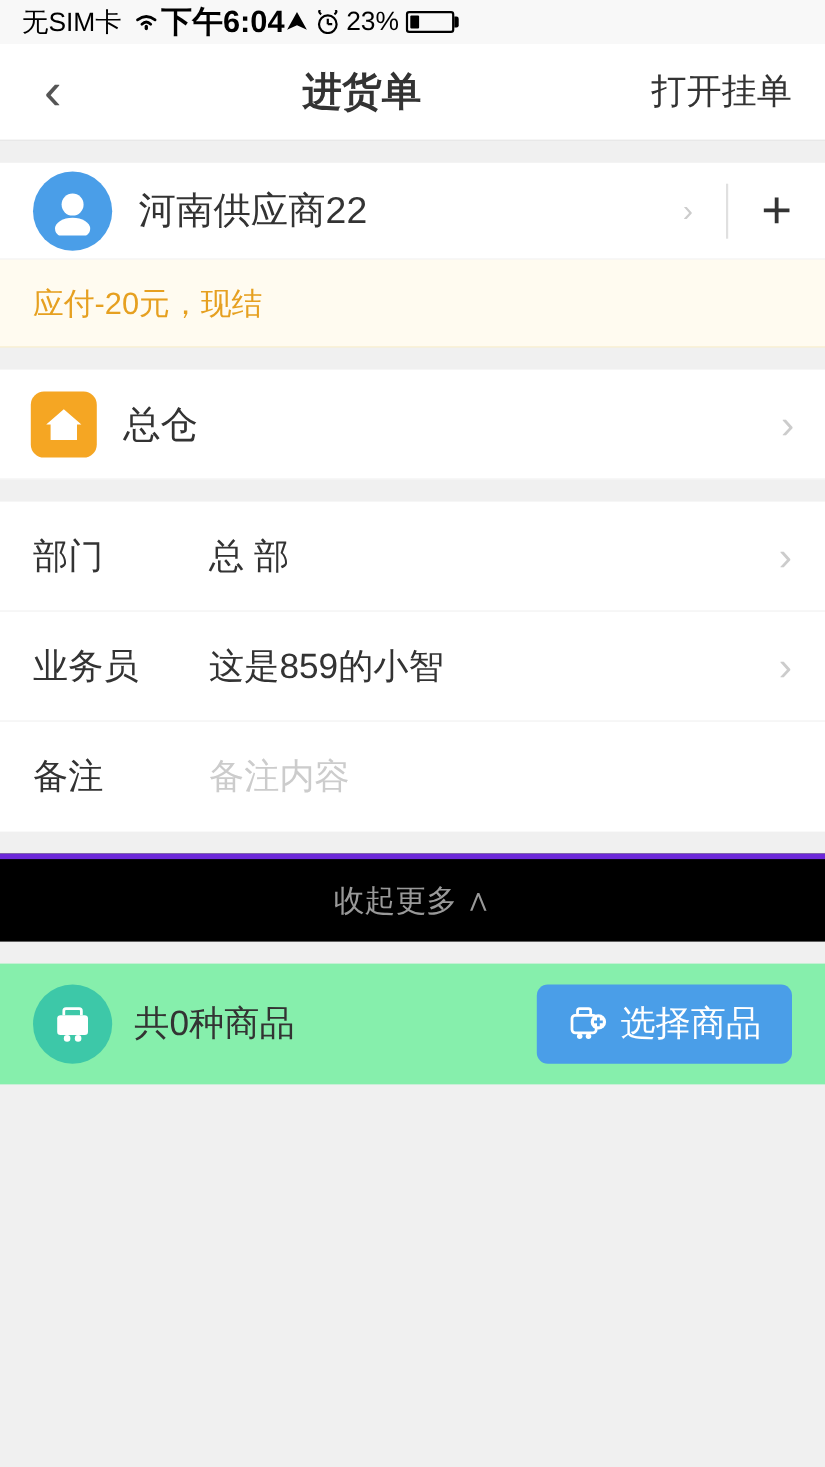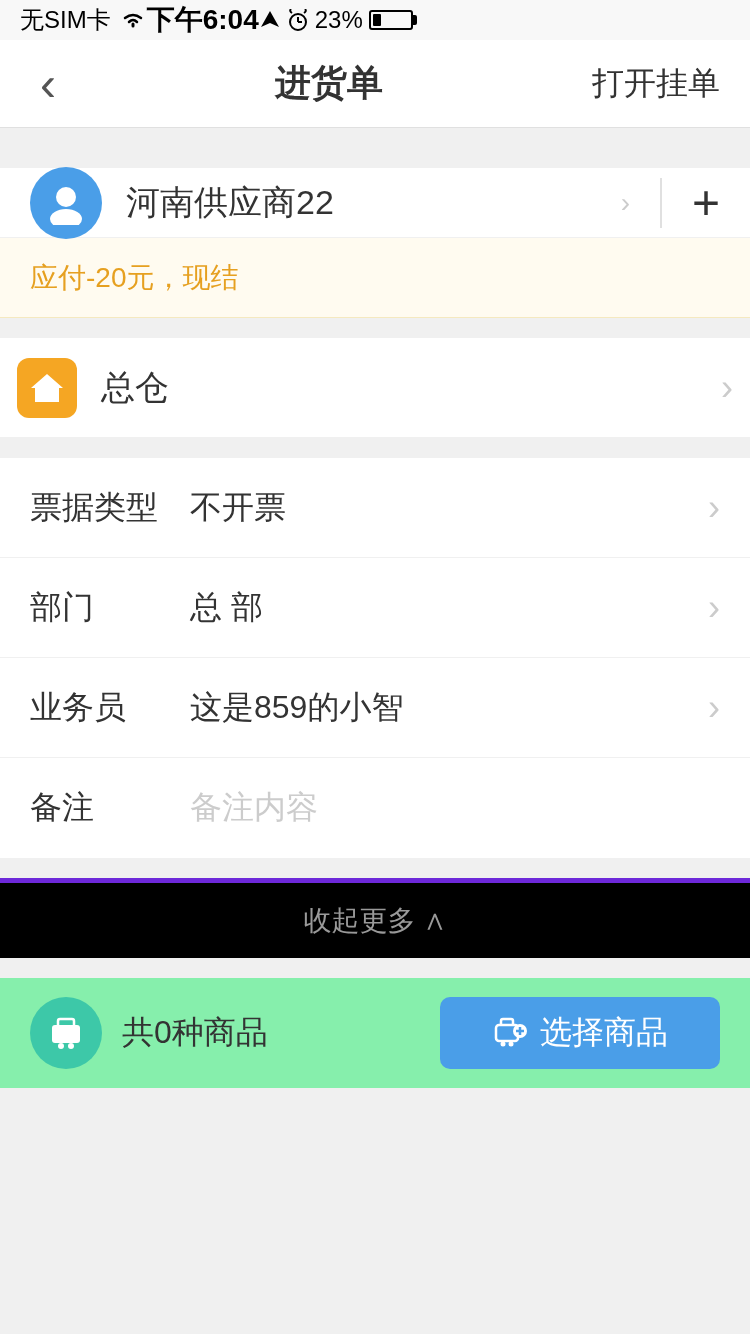--- a/index.html
+++ b/index.html
@@ -71,23 +71,22 @@
       height: 20px;
       background: #f0f0f0;
     }
 
     
     .supplier-row {
       background: #fff;
       display: flex;
       align-items: center;
       padding: 0 30px;
-      height: 70px;
+      height: 88px;
       border-bottom: 1px solid #f0f0f0;
-      margin-top: 20px;
     }
     .supplier-avatar {
       width: 72px; height: 72px; border-radius: 50%;
       background: #4a9ee8;
       display: flex; align-items: center; justify-content: center;
       margin-right: 24px; flex-shrink: 0;
     }
     .supplier-name {
       flex: 1;
       font-size: 34px;
@@ -120,21 +119,21 @@
     .notice-text {
       font-size: 28px;
       color: #e6a020;
     }
 
     
     .warehouse-row {
       background: #fff;
       display: flex;
       align-items: center;
-      padding: 0 17px;
+      padding: 0 28px;
       height: 100px;
       border-bottom: 1px solid #f0f0f0;
     }
     .warehouse-icon {
       width: 60px; height: 60px;
       background: #f5a623;
       border-radius: 12px;
       display: flex; align-items: center; justify-content: center;
       margin-right: 24px; flex-shrink: 0;
     }
@@ -217,21 +216,21 @@
     }
     .product-count {
       flex: 1;
       font-size: 32px;
       color: #333;
     }
     .select-btn {
       background: #4a9ee8;
       color: #fff;
       font-size: 32px;
-      padding: 0 52px;
+      padding: 0 28px;
       height: 72px;
       border-radius: 10px;
       display: flex;
       align-items: center;
       gap: 12px;
       cursor: pointer;
       border: none;
     }
 
     
@@ -311,25 +310,20 @@
     <svg width="36" height="36" viewBox="0 0 36 36">
       <polygon points="18,4 34,18 30,18 30,32 6,32 6,18 2,18" fill="#fff"></polygon>
     </svg>
   </div>
   <span class="warehouse-name">总仓</span>
   <span class="row-arrow chevron-right"></span>
 </div>
 
 <div class="form-section">
 
-  <div class="form-row">
-    <span class="form-label">票据类型</span>
-    <span class="form-value">不开票</span>
-    <span class="row-arrow chevron-right"></span>
-  </div>
 
   <div class="form-row">
     <span class="form-label">部门</span>
     <span class="form-value">总 部</span>
     <span class="row-arrow chevron-right"></span>
   </div>
 
   <div class="form-row">
     <span class="form-label">业务员</span>
     <span class="form-value">这是859的小智</span>

